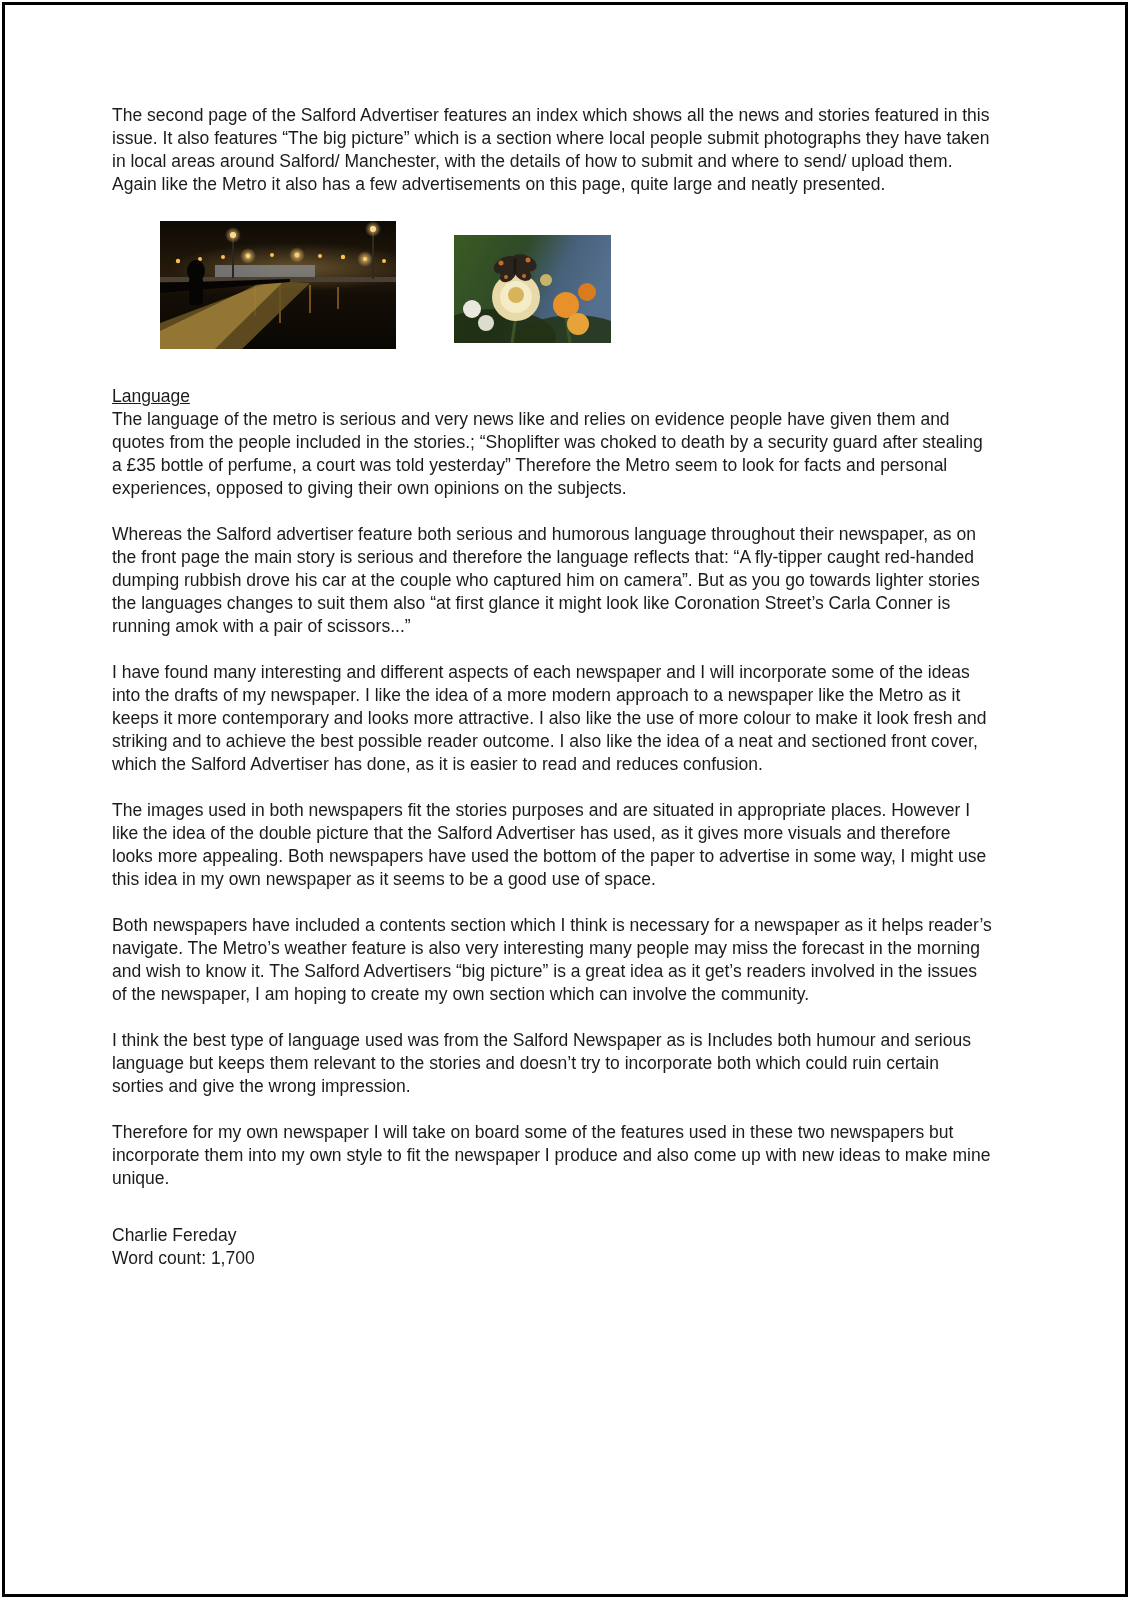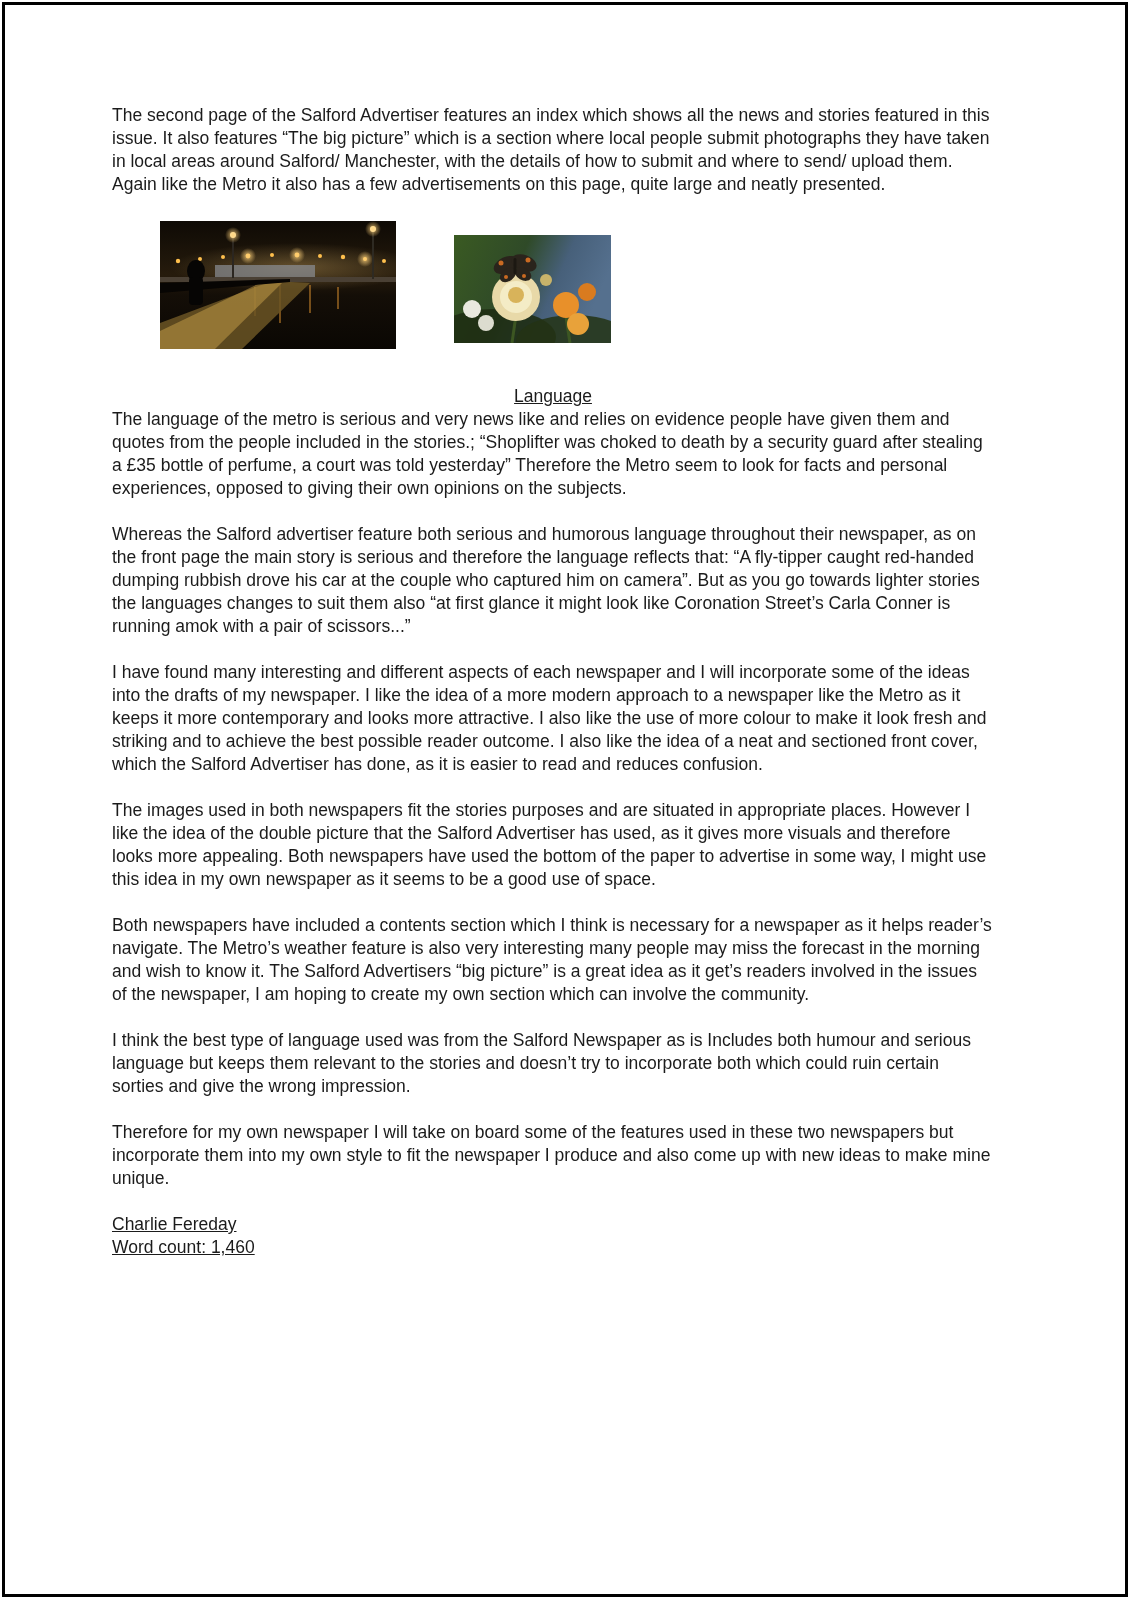--- a/index.html
+++ b/index.html
@@ -35,21 +35,20 @@
   }
   p.para {
     margin: 0 0 23px 0;
   }
   h2.sec-heading {
     font-size: 17.5px;
     font-weight: 400;
     line-height: 23px;
     margin: 0;
     text-decoration: underline;
-    text-align: center;
   }
   .photo-row {
     display: flex;
     align-items: flex-start;
     gap: 58px;
     margin: 25px 0 36px 48px;
   }
   .photo {
     display: block;
     overflow: hidden;
@@ -58,22 +57,21 @@
     width: 236px;
     height: 128px;
   }
   .photo-flowers {
     width: 157px;
     height: 108px;
     margin-top: 14px;
   }
   .photo svg { display: block; }
   .sig-block {
-    margin-top: 23px;
-    text-decoration: underline;
+    margin-top: 34px;
   }
   .sig-line {
     margin: 0;
   }
 </style>
 </head>
 <body>
 
 <div class="sheet">
   <div class="page-border"></div>
@@ -189,17 +187,17 @@
     <section>
       <p class="para">I have found many interesting and different aspects of each newspaper and I will incorporate some of the ideas into the drafts of my newspaper. I like the idea of a more modern approach to a newspaper like the Metro as it keeps it more contemporary and looks more attractive. I also like the use of more colour to make it look fresh and striking and to achieve the best possible reader outcome. I also like the idea of a neat and sectioned front cover, which the Salford Advertiser has done, as it is easier to read and reduces confusion.</p>
       <p class="para">The images used in both newspapers fit the stories purposes and are situated in appropriate places. However I like the idea of the double picture that the Salford Advertiser has used, as it gives more visuals and therefore looks more appealing. Both newspapers have used the bottom of the paper to advertise in some way, I might use this idea in my own newspaper as it seems to be a good use of space.</p>
       <p class="para">Both newspapers have included a contents section which I think is necessary for a newspaper as it helps reader’s navigate. The Metro’s weather feature is also very interesting many people may miss the forecast in the morning and wish to know it. The Salford Advertisers “big picture” is a great idea as it get’s readers involved in the issues of the newspaper, I am hoping to create my own section which can involve the community.</p>
       <p class="para">I think the best type of language used was from the Salford Newspaper as is Includes both humour and serious language but keeps them relevant to the stories and doesn’t try to incorporate both which could ruin certain sorties and give the wrong impression.</p>
       <p class="para">Therefore for my own newspaper I will take on board some of the features used in these two newspapers but incorporate them into my own style to fit the newspaper I produce and also come up with new ideas to make mine unique.</p>
     </section>
 
     <div class="sig-block">
       <p class="sig-line">Charlie Fereday</p>
-      <p class="sig-line">Word count: 1,460</p>
+      <p class="sig-line">Word count: 1,700</p>
     </div>
 
   </div>
 </div>
 
 </body></html>

